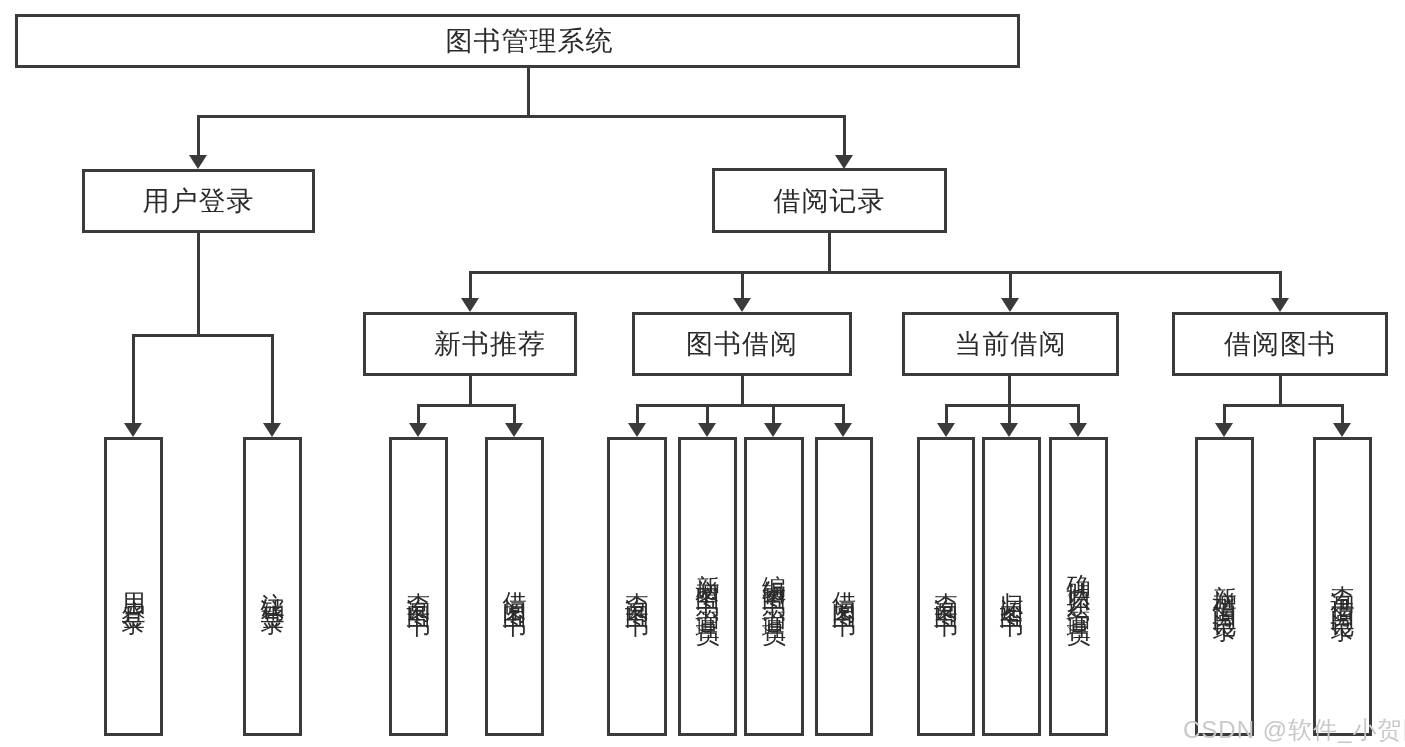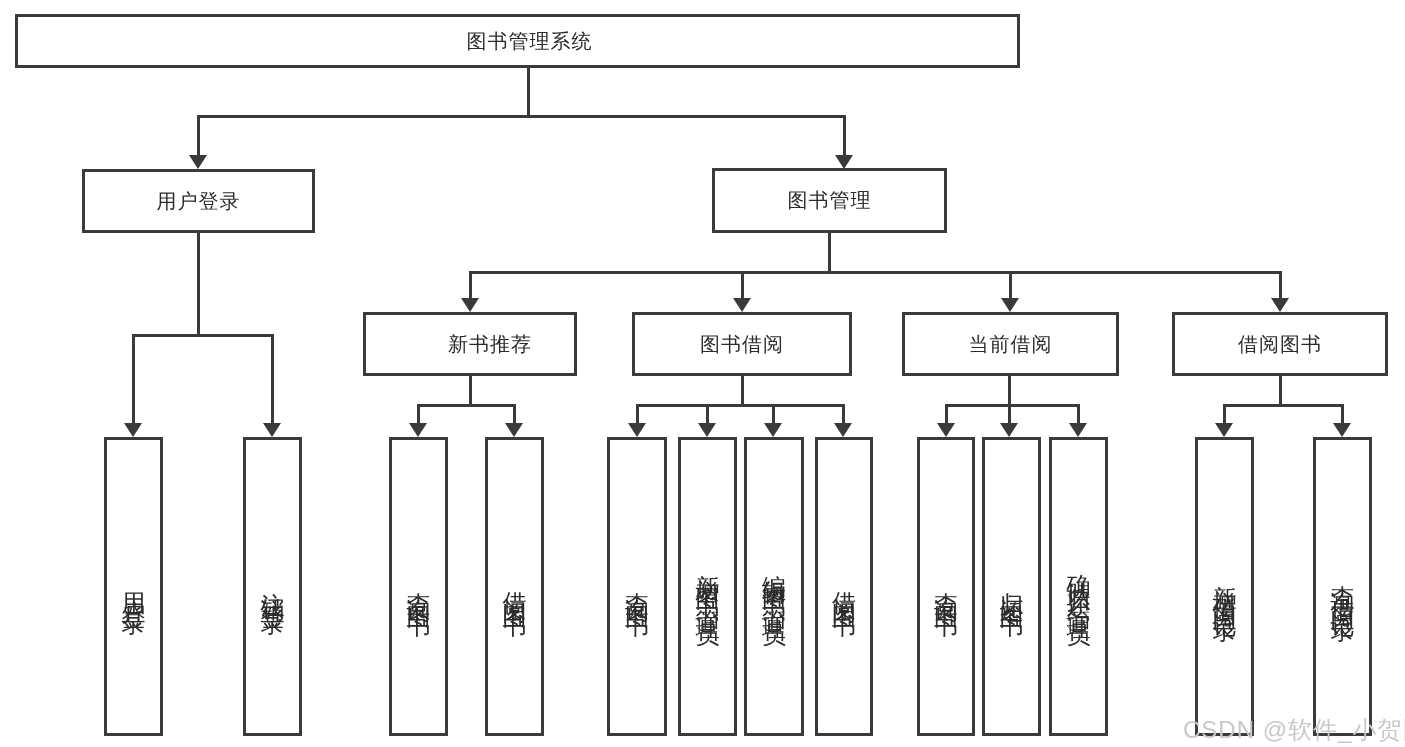--- a/index.html
+++ b/index.html
@@ -5,21 +5,21 @@
   html,body { margin:0; padding:0; background:#ffffff; }
   .stage {
     position:relative; width:1405px; height:747px; background:#ffffff;
     font-family:"Liberation Sans", sans-serif; overflow:hidden;
     color:#2b2b2b;
   }
   .box {
     position:absolute; background:#ffffff; border:3px solid #3b3b3b;
     box-sizing:border-box; display:flex; align-items:center; justify-content:center;
   }
-  .hlabel { font-size:20px; letter-spacing:1px; white-space:nowrap; }
+  .hlabel { font-size:27px; letter-spacing:1px; white-space:nowrap; }
   .vtext {
     writing-mode:vertical-rl; text-orientation:mixed;
     font-size:24px; letter-spacing:7px; line-height:1; white-space:nowrap;
   }
   .vl { position:absolute; width:3px; background:#3a3a3a; }
   .hl { position:absolute; height:3px; background:#3a3a3a; }
   .ah {
     position:absolute; width:0; height:0;
     border-left:9px solid transparent; border-right:9px solid transparent;
     border-top:14px solid #3a3a3a;
@@ -42,21 +42,21 @@
   <div class="hl" style="left:198px; top:115px; width:648px;"></div>
   <div class="vl" style="left:197px; top:115px; height:41px;"></div>
   <div class="ah" style="left:189px; top:155px;"></div>
   <div class="vl" style="left:843px; top:115px; height:41px;"></div>
   <div class="ah" style="left:835px; top:155px;"></div>
 
   <div class="box" style="left:82px; top:169px; width:233px; height:64px;">
     <span class="hlabel">用户登录</span>
   </div>
   <div class="box" style="left:712px; top:168px; width:235px; height:65px;">
-    <span class="hlabel">图书管理</span>
+    <span class="hlabel">借阅记录</span>
   </div>
 
   <div class="vl" style="left:197px; top:233px; height:103px;"></div>
   <div class="hl" style="left:132px; top:334px; width:142px;"></div>
   <div class="vl" style="left:132px; top:334px; height:90px;"></div>
   <div class="ah" style="left:124px; top:423px;"></div>
   <div class="vl" style="left:271px; top:334px; height:90px;"></div>
   <div class="ah" style="left:263px; top:423px;"></div>
 
   <div class="vl" style="left:828px;  top:233px; height:41px;"></div>

